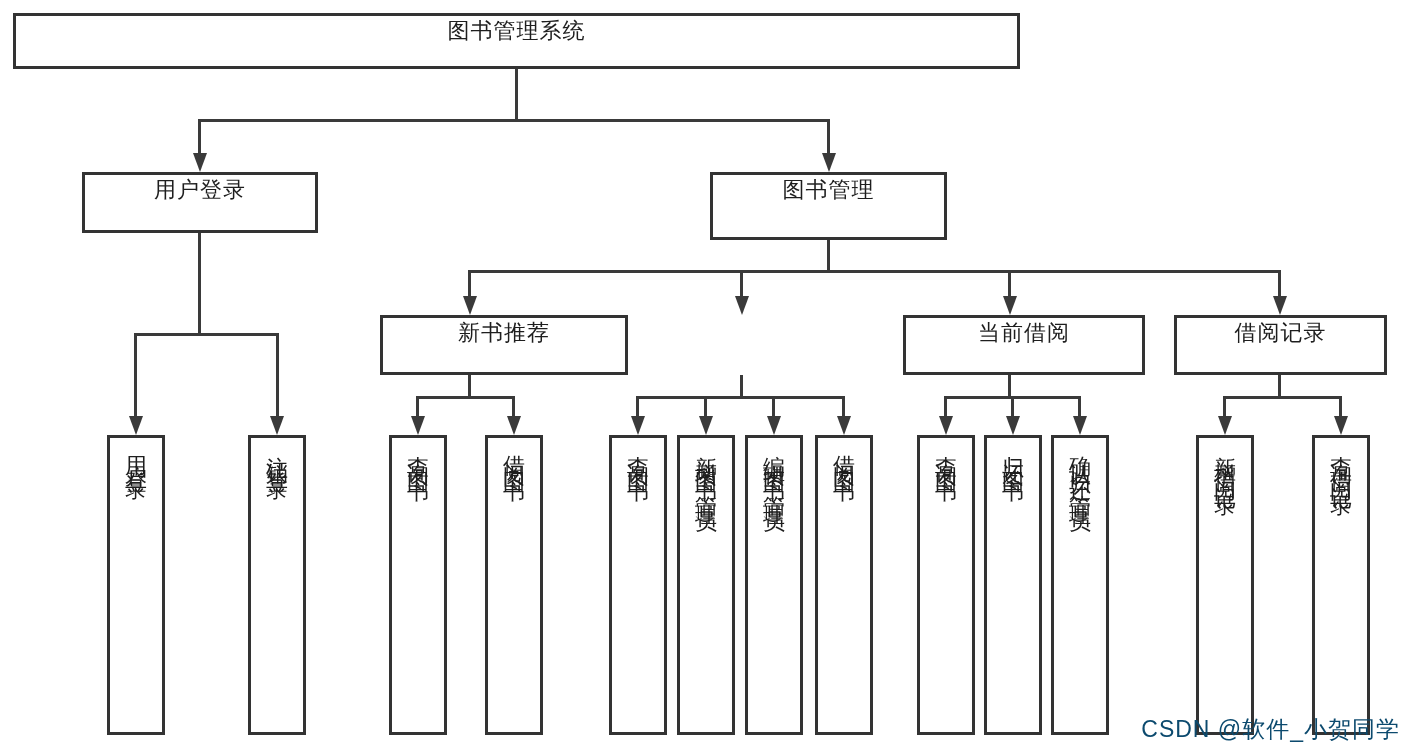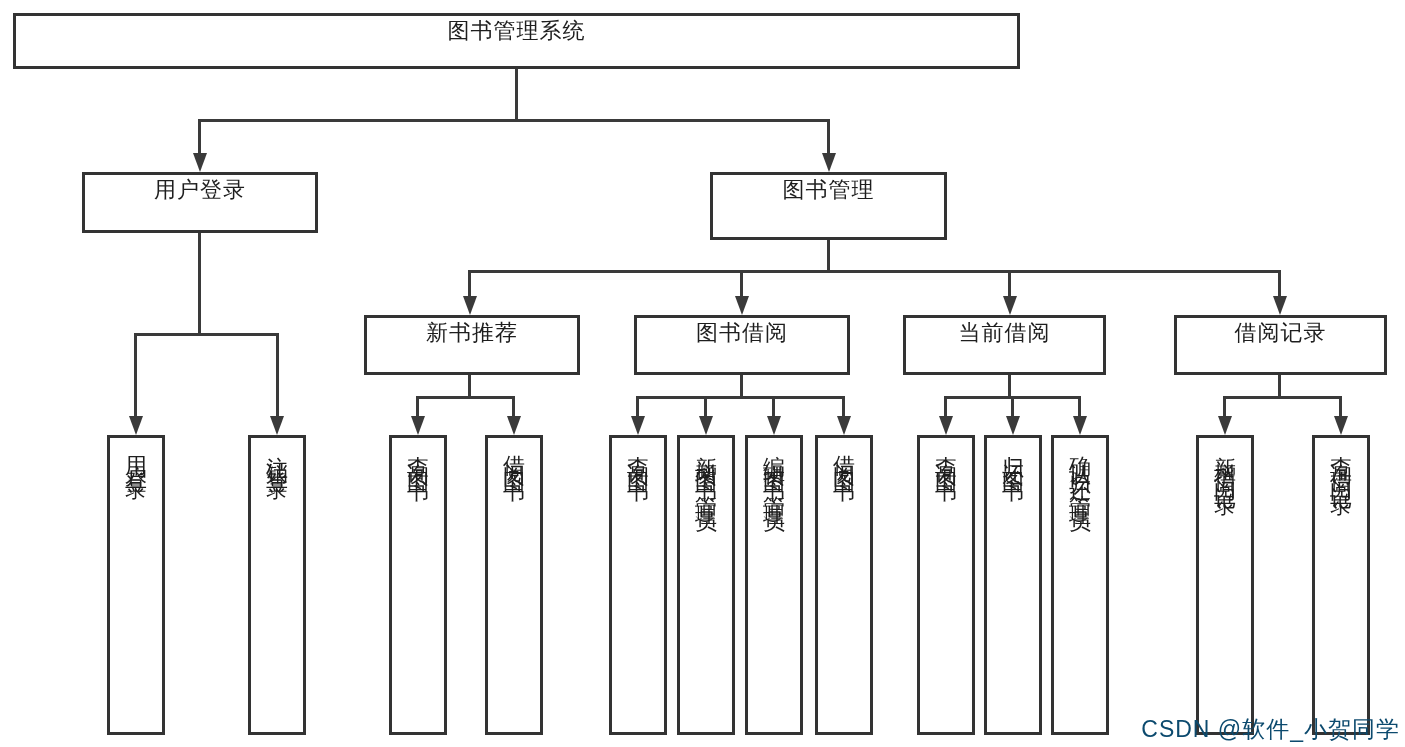--- a/index.html
+++ b/index.html
@@ -112,29 +112,26 @@
   </div>
 
   <div class="box" style="left:82px;top:172px;width:236px;height:61px">
     <span>用户登录</span>
   </div>
 
   <div class="box" style="left:710px;top:172px;width:237px;height:68px">
     <span>图书管理</span>
   </div>
 
-  <div class="box" style="left:364px;top:315px;width:216px;height:60px">
+  <div class="box" style="left:380px;top:315px;width:248px;height:60px">
     <span>新书推荐</span>
   </div>
 
-  <div class="box" style="left:634px;top:315px;width:216px;height:60px">
-    <span>图书借阅</span>
-  </div>
 
-  <div class="box" style="left:903px;top:315px;width:203px;height:60px">
+  <div class="box" style="left:903px;top:315px;width:242px;height:60px">
     <span>当前借阅</span>
   </div>
 
   <div class="box" style="left:1174px;top:315px;width:213px;height:60px">
     <span>借阅记录</span>
   </div>
 
   <div class="box" style="left:107px;top:435px;width:58px;height:300px">
     <span class="vt">用户登录</span>
   </div>

